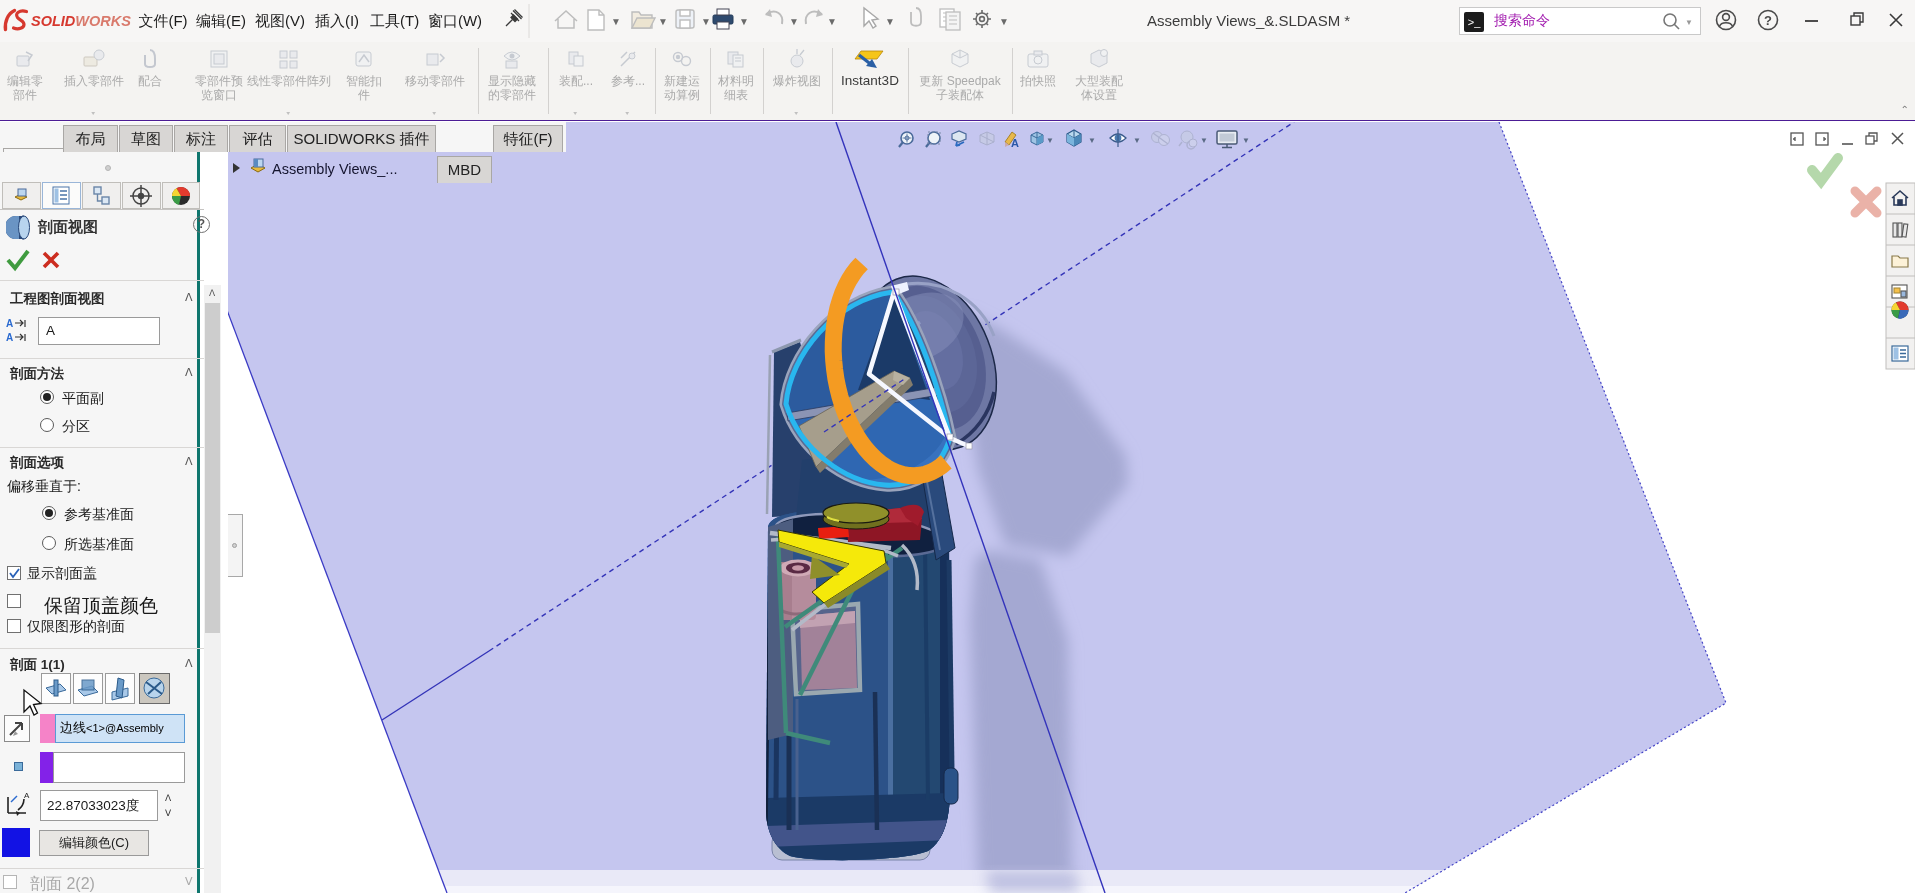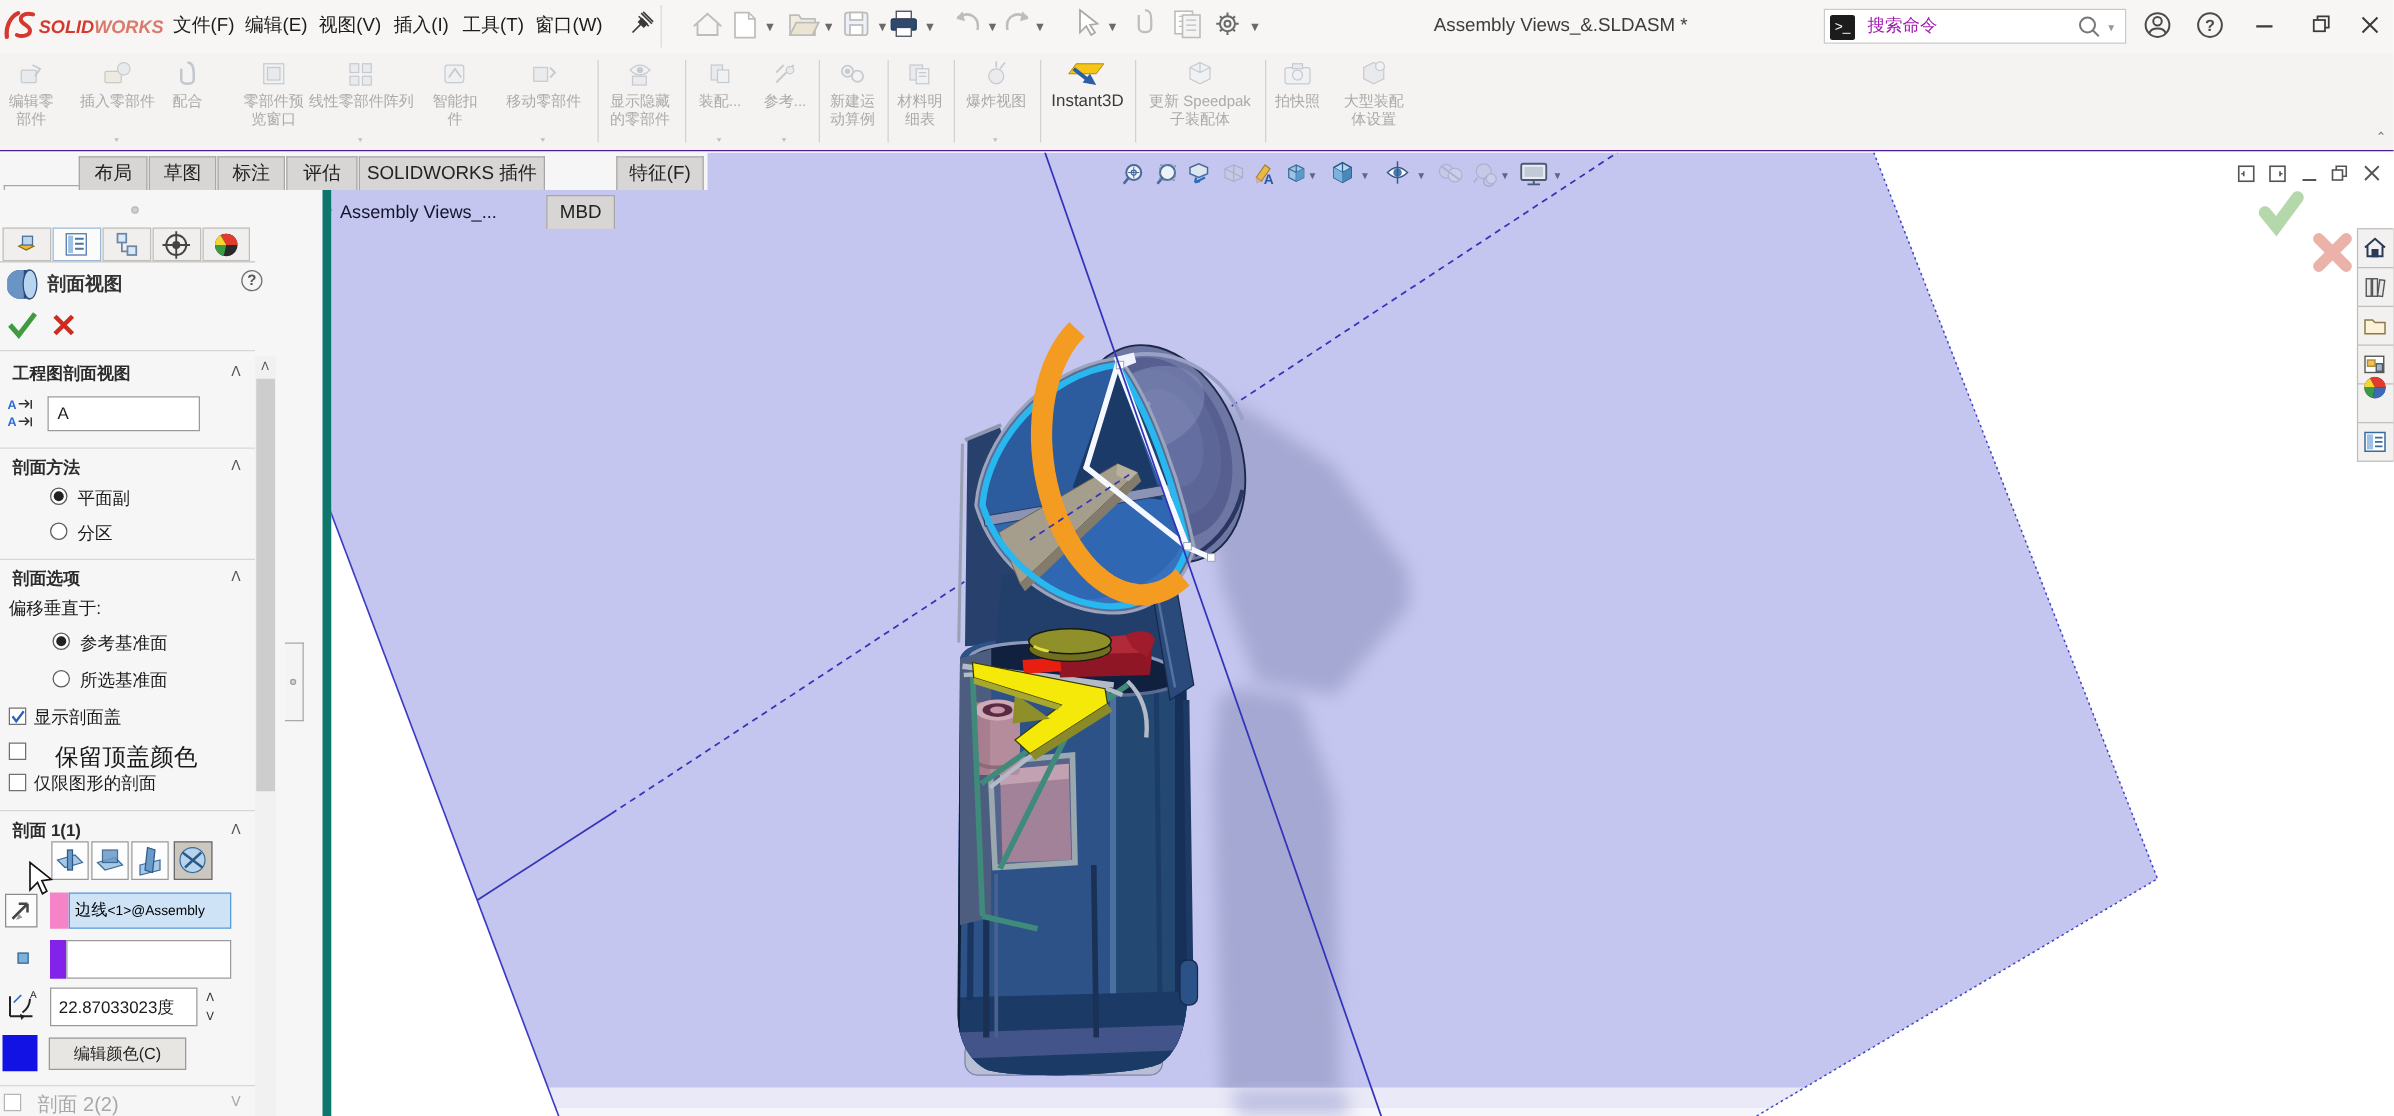--- a/index.html
+++ b/index.html
@@ -22,21 +22,21 @@
   .rsep { position:absolute; top:6px; width:1px; height:66px; background:#d3d1cf; }
   .rdd { position:absolute; font-size:6.5px; color:#c0c0c0; transform:scaleY(0.8); }
 
   
   #tabbar { position:absolute; left:0; top:122px; width:566px; height:30px; background:#f6f6f6; }
   .tab { position:absolute; top:3px; height:27px; line-height:26px; font-size:15px; color:#222; text-align:center;
      background:#d8d6d4; border:1px solid #a9a7a5; border-bottom:none; }
   .tab.active { background:#f6f6f6; border:1px solid #a9a7a5; border-bottom:none; color:#111; }
 
   
-  #panel { position:absolute; left:0; top:152px; width:265px; height:741px; background:#f6f6f6; border-right:7px solid #0f766e; font-size:13px; color:#1a1a1a; }
+  #panel { position:absolute; left:0; top:152px; width:200px; height:741px; background:#f6f6f6; border-right:3px solid #0f766e; font-size:13px; color:#1a1a1a; }
   .ptab { position:absolute; top:30px; width:39px; height:27px; background:#f0efee; border:1px solid #c0beba; }
   .sech { position:absolute; left:10px; font-weight:bold; font-size:13.5px; color:#2b2b2b; }
   .caret { position:absolute; font-size:11px; color:#555; }
   .divline { position:absolute; left:0; width:204px; height:1px; background:#d9d7d5; }
   .radio { position:absolute; width:14px; height:14px; border:1px solid #5a5a5a; border-radius:50%; background:#fff; }
   .radio.sel::after { content:""; position:absolute; left:2px; top:2px; width:8px; height:8px; border-radius:50%; background:#222; }
   .check { position:absolute; width:14px; height:14px; border:1px solid #707070; background:#fff; }
   .lbl { position:absolute; font-size:13px; color:#1a1a1a; }
 
   

